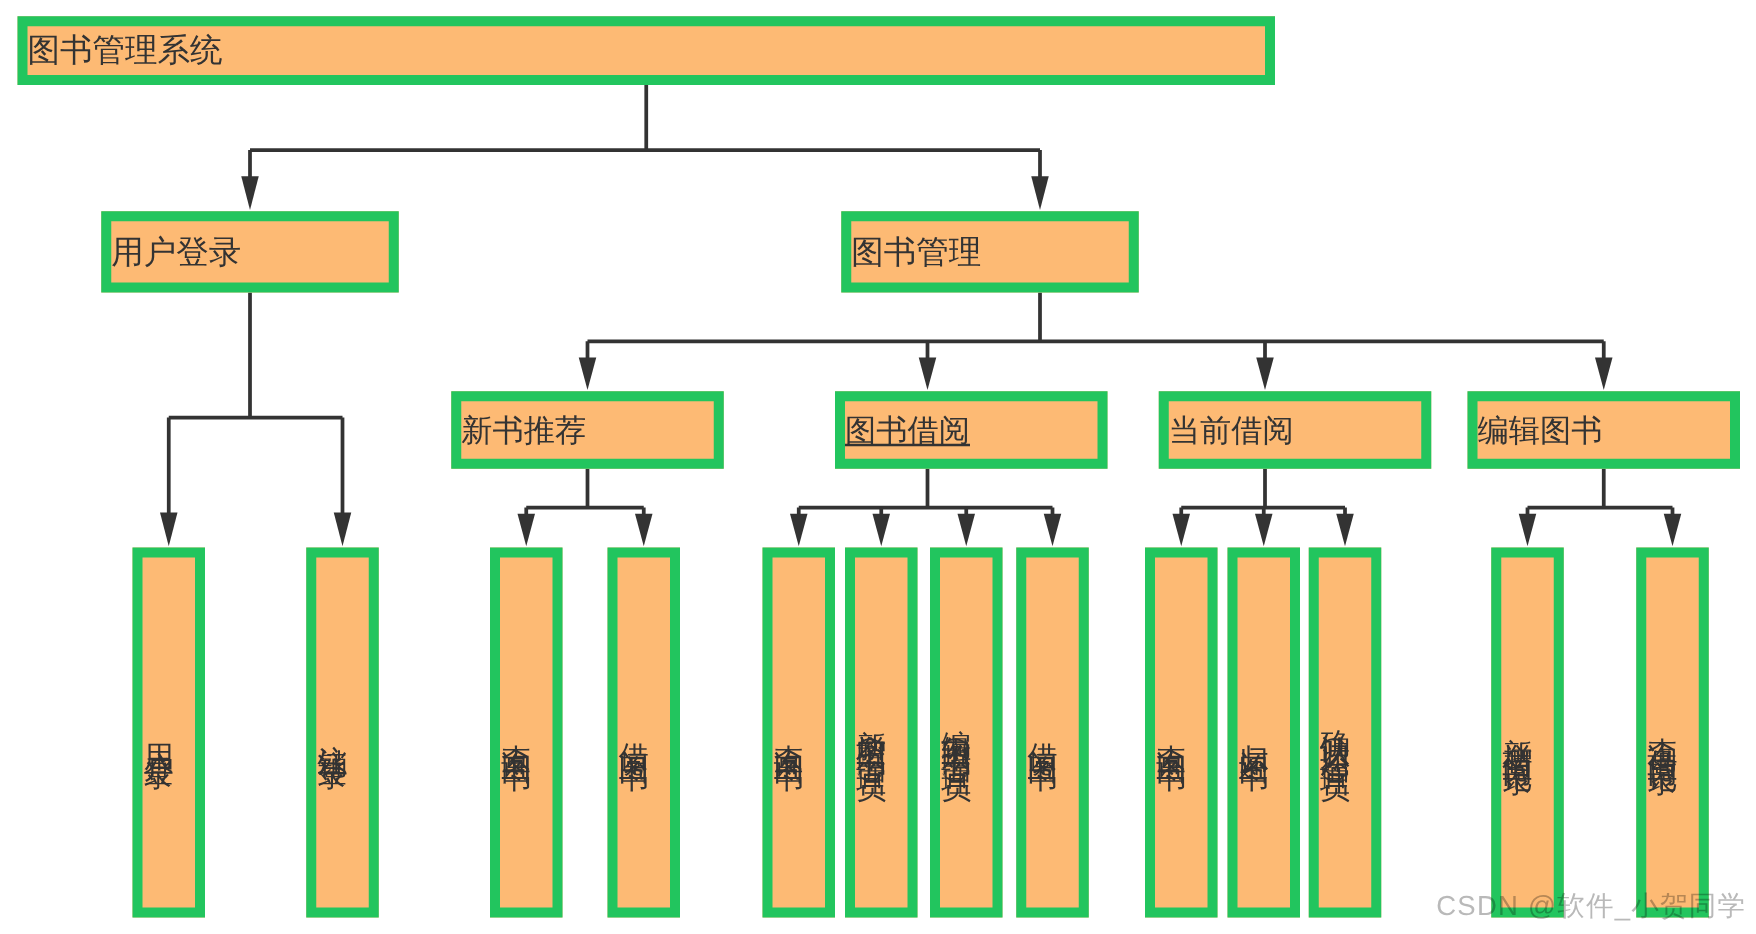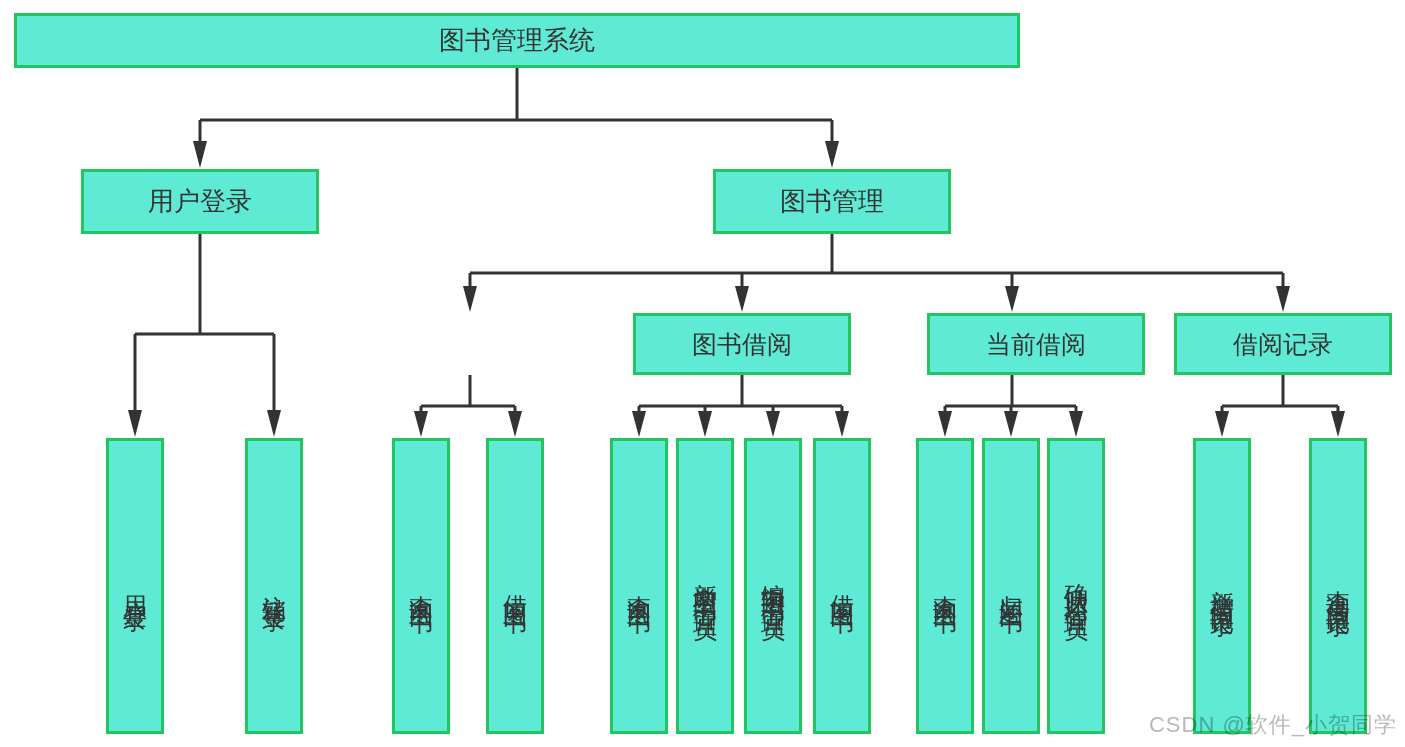--- a/index.html
+++ b/index.html
@@ -16,25 +16,24 @@
     position: absolute;
     left: 0; top: 0;
     width: 1405px; height: 747px;
     z-index: 1;
   }
   svg.connectors line { stroke: #333333; stroke-width: 3; }
   svg.connectors polygon { fill: #333333; }
   .node {
     position: absolute;
     box-sizing: border-box;
-    border: 3px solid #22c55e;
-    background: #5eead4;
+    border: 8px solid #22c55e;
+    background: #fdba74;
     display: flex;
     align-items: center;
-    justify-content: center;
     z-index: 2;
   }
   .node-root   { left: 14px;  top: 13px;  width: 1006px; height: 55px; font-size: 26px; }
   .node-l2     { top: 169px; width: 238px; height: 65px; font-size: 26px; }
   .node-l3     { top: 313px; width: 218px; height: 62px; font-size: 25px; }
   .leaf        { top: 438px; width: 58px;  height: 296px; }
   .leaf span {
     writing-mode: vertical-rl;
     text-orientation: mixed;
     font-size: 24px;
@@ -135,32 +134,35 @@
     </g>
   </svg>
 
   <div class="node node-root">
     <span>图书管理系统</span>
   </div>
 
   <div class="node node-l2" style="left:81px;">
     <span>用户登录</span>
   </div>
-  <div class="node node-l2" style="left:713px;">
+  <div class="node node-l2" style="left:673px;">
     <span>图书管理</span>
   </div>
 
-  <div class="node node-l3" style="left:633px;">
+  <div class="node node-l3" style="left:361px;">
+    <span>新书推荐</span>
+  </div>
+  <div class="node node-l3" style="left:668px;text-decoration:underline;">
     <span>图书借阅</span>
   </div>
   <div class="node node-l3" style="left:927px;">
     <span>当前借阅</span>
   </div>
   <div class="node node-l3" style="left:1174px;">
-    <span>借阅记录</span>
+    <span>编辑图书</span>
   </div>
 
   <div class="node leaf" style="left:106px;">
     <span>用户登录</span>
   </div>
   <div class="node leaf" style="left:245px;">
     <span>注销登录</span>
   </div>
 
   <div class="node leaf" style="left:392px;">

